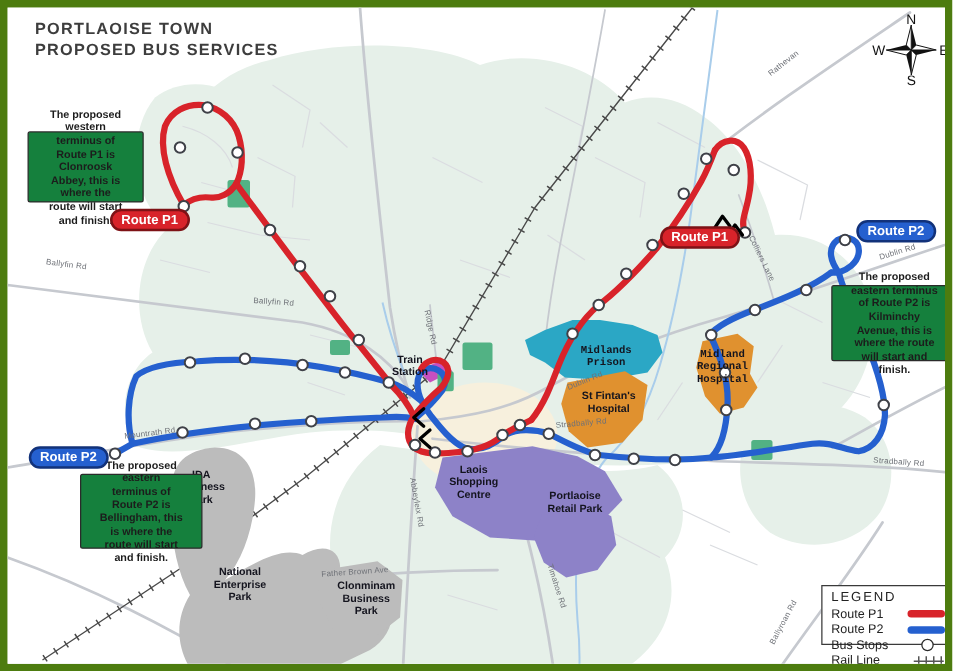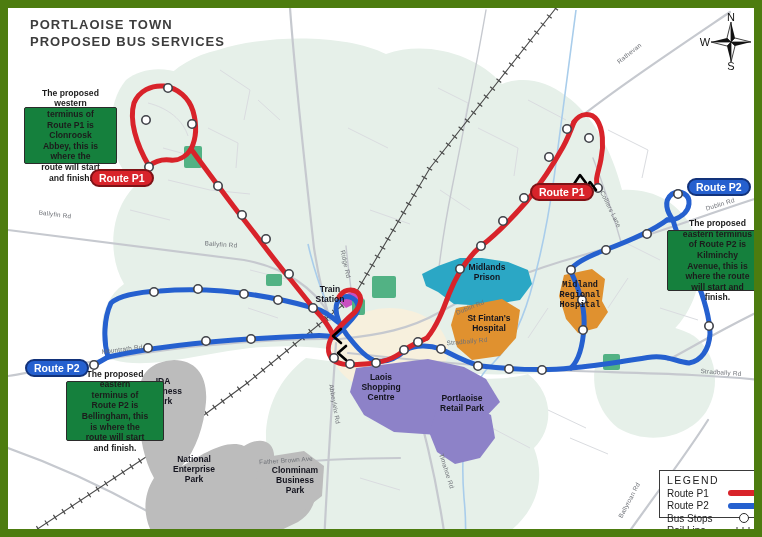--- a/index.html
+++ b/index.html
@@ -1,18 +1,18 @@
 <!DOCTYPE html>
 <html><head>
 <meta charset="utf-8">
 <style>
   html,body{margin:0;padding:0;background:#fff;}
   #frame{
     position:relative;width:762px;height:537px;overflow:hidden;
-    border:8px solid #4d7c0f;box-sizing:border-box;
+    border:6px solid #4d7c0f;box-sizing:border-box;
     font-family:"Liberation Sans", sans-serif;background:#fff;
   }
   #mapsvg{position:absolute;left:0;top:0;}
   .title{
     position:absolute;left:22px;top:8px;z-index:6;
     font-size:13px;font-weight:600;letter-spacing:1px;color:#3d3d3d;line-height:17px;
   }
   .compass{position:absolute;left:690px;top:2px;z-index:6;}
   .compass text{font-size:11px;fill:#111;font-family:"Liberation Sans",sans-serif;}
   .callout{
@@ -239,21 +239,21 @@
 Enterprise
 Park</div>
   <div class="area-label" style="left:287px;top:473px;">Clonminam
 Business
 Park</div>
   <div class="area-label" style="left:373px;top:380px;">Laois
 Shopping
 Centre</div>
   <div class="area-label" style="left:454px;top:396px;">Portlaoise
 Retail Park</div>
-  <div class="area-label" style="left:479px;top:265px;">Midlands
+  <div class="area-label" style="left:479px;top:280px;font-family:Liberation Mono, monospace;">Midlands
 Prison</div>
   <div class="area-label" style="left:481px;top:316px;">St Fintan's
 Hospital</div>
   <div class="area-label" style="left:572px;top:288px;font-family:Liberation Mono, monospace;">Midland
 Regional
 Hospital</div>
   <div class="area-label" style="left:322px;top:287px;">Train
 Station</div>
 
   <div class="road-label" style="left:47px;top:206px;transform:translate(-50%,-50%) rotate(7deg);">Ballyfin Rd</div>

